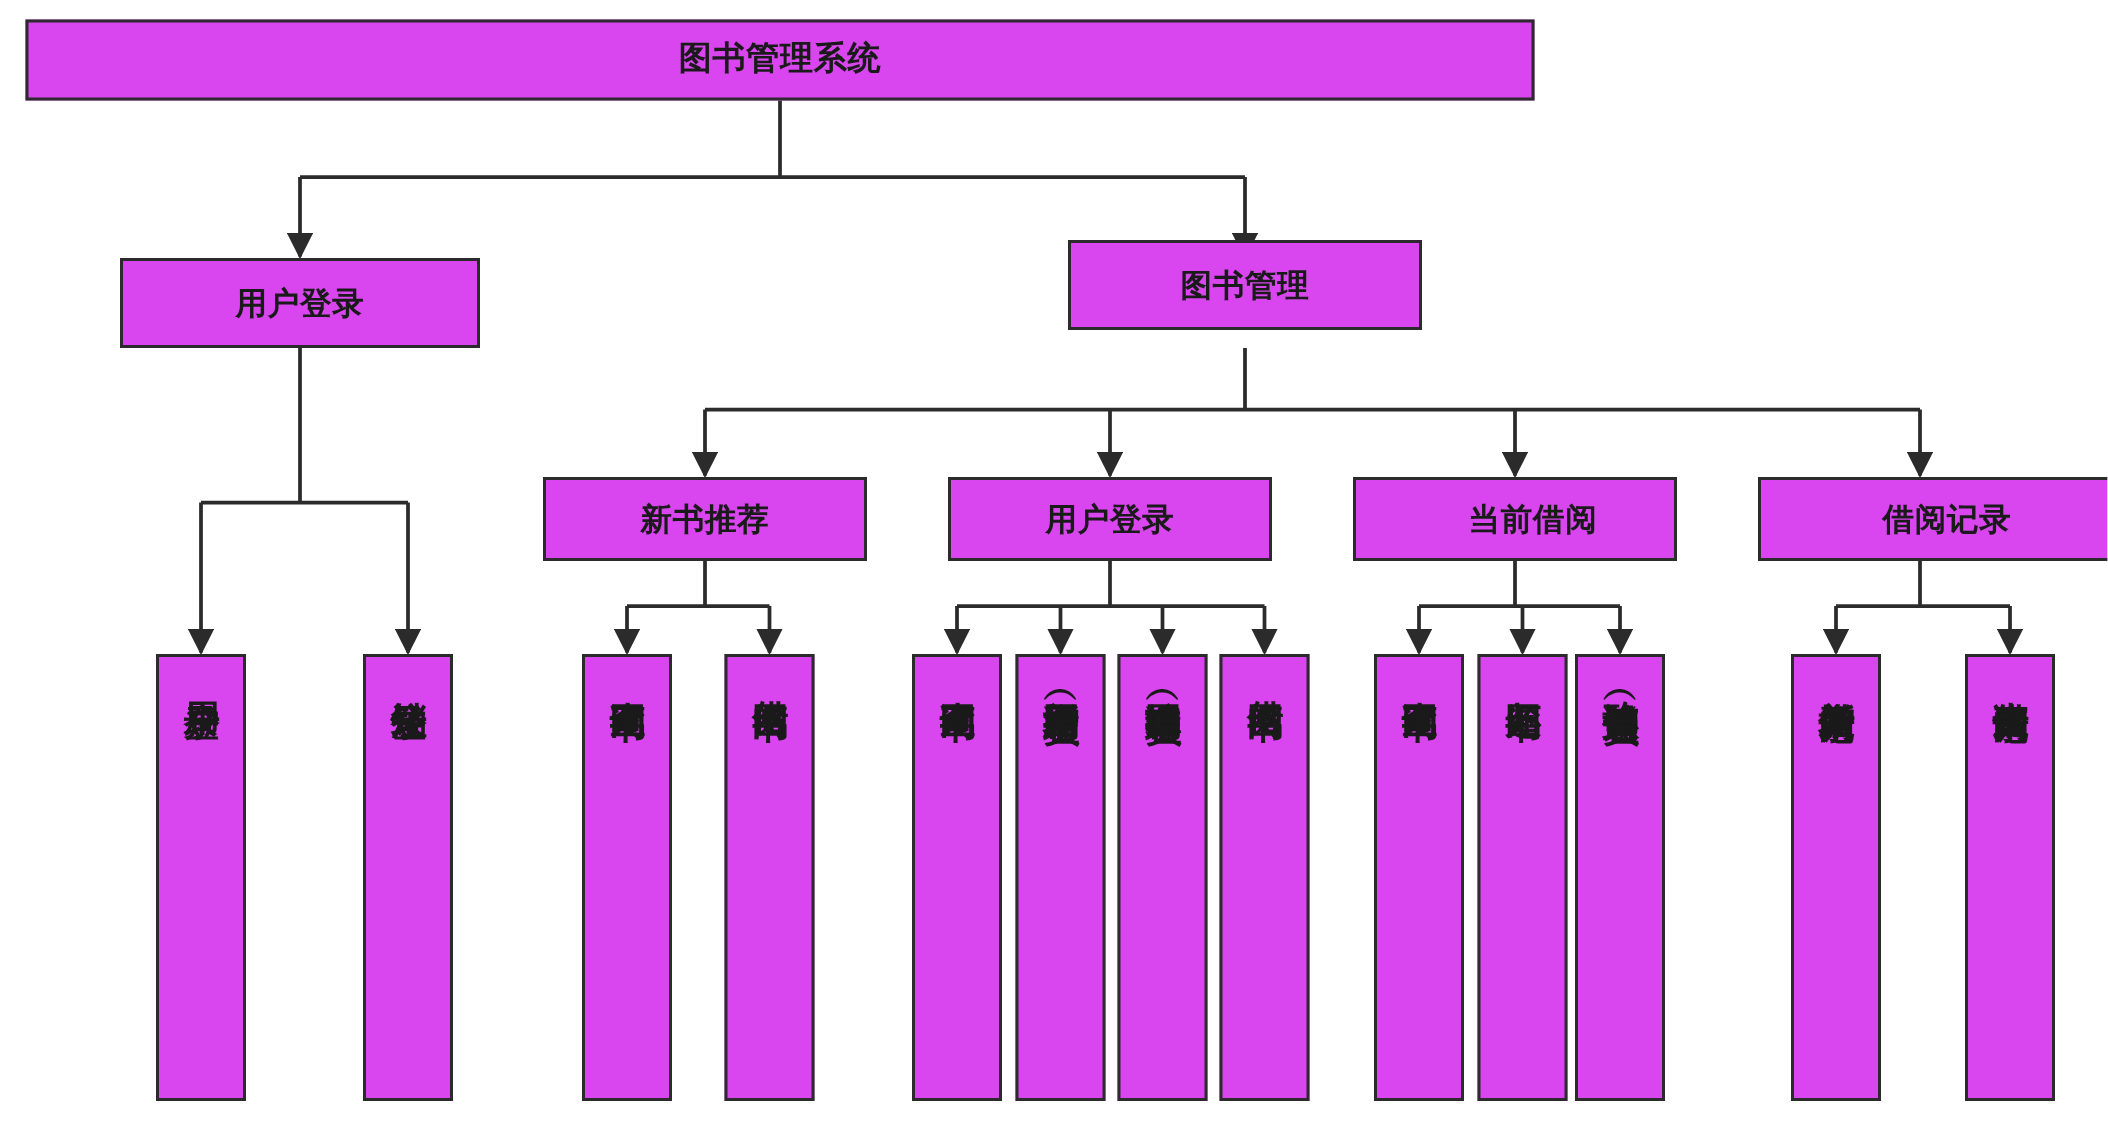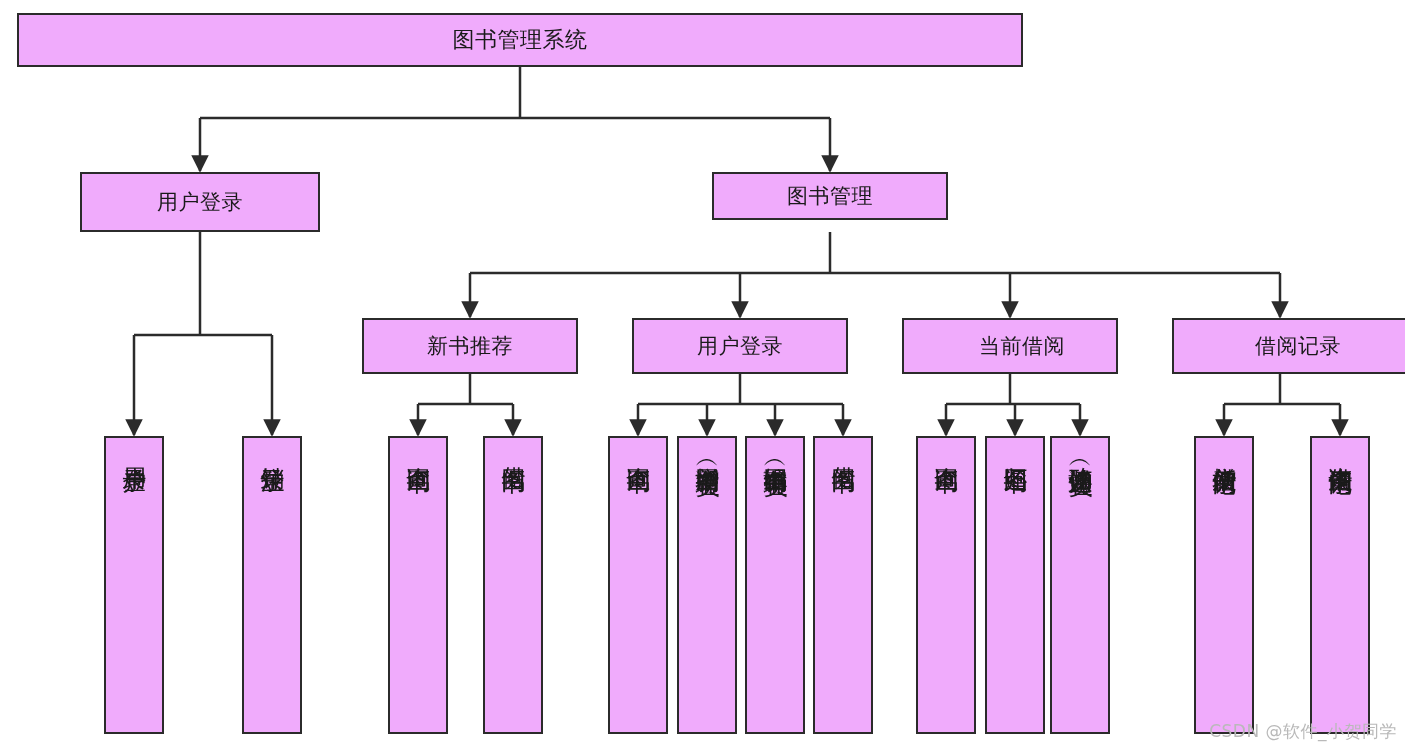--- a/index.html
+++ b/index.html
@@ -23,25 +23,26 @@
     left: 0;
     top: 0;
     width: 1405px;
     height: 747px;
     pointer-events: none;
   }
   .node {
     position: absolute;
     box-sizing: border-box;
     border: 2px solid #2b2b2b;
-    background: #f0abfc;
+    background: #d946ef;
     display: flex;
     align-items: center;
     justify-content: center;
     color: #1a1a1a;
+    font-weight: bold;
   }
   .node .label {
     display: block;
     text-align: center;
     line-height: 1.25;
     letter-spacing: 0.5px;
   }
   .node.horizontal .label {
     font-size: 21px;
     white-space: nowrap;
@@ -119,21 +120,21 @@
       </g>
   </svg>
 
   <div id="nodes">
       <div class="node horizontal root" style="left: 17px; top: 13px; width: 1006px; height: 54px;">
         <span class="label">图书管理系统</span>
       </div>
       <div class="node horizontal" style="left: 80px; top: 172px; width: 240px; height: 60px;">
         <span class="label">用户登录</span>
       </div>
-      <div class="node horizontal" style="left: 712px; top: 172px; width: 236px; height: 48px;">
+      <div class="node horizontal" style="left: 712px; top: 160px; width: 236px; height: 60px;">
         <span class="label">图书管理</span>
       </div>
       <div class="node horizontal" style="left: 362px; top: 318px; width: 216px; height: 56px; justify-content: center;">
         <span class="label">新书推荐</span>
       </div>
       <div class="node horizontal" style="left: 632px; top: 318px; width: 216px; height: 56px;">
         <span class="label">用户登录</span>
       </div>
       <div class="node horizontal" style="left: 902px; top: 318px; width: 216px; height: 56px; padding-left: 24px;">
         <span class="label">当前借阅</span>
@@ -175,14 +176,13 @@
         <span class="label">确认归还（管理员）</span>
       </div>
       <div class="node vertical" style="left: 1194px; top: 436px; width: 60px; height: 298px;">
         <span class="label">新增借阅记录</span>
       </div>
       <div class="node vertical" style="left: 1310px; top: 436px; width: 60px; height: 298px;">
         <span class="label">查询借阅记录</span>
       </div>
     </div>
 
-  <div id="watermark">CSDN @软件_小贺同学</div>
 </div>
 
 </body></html>

